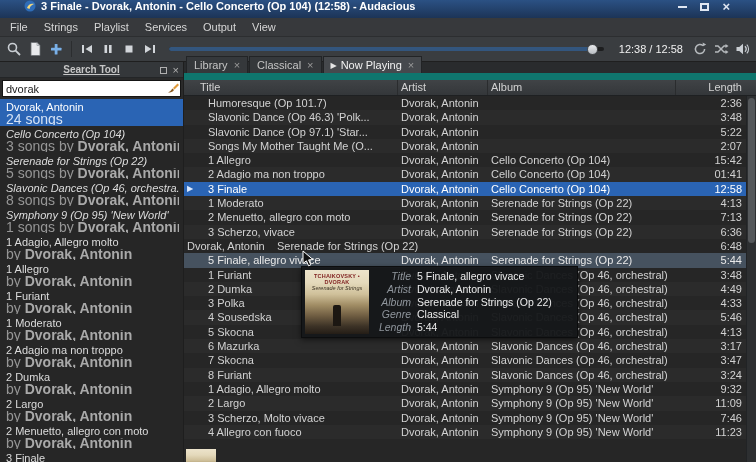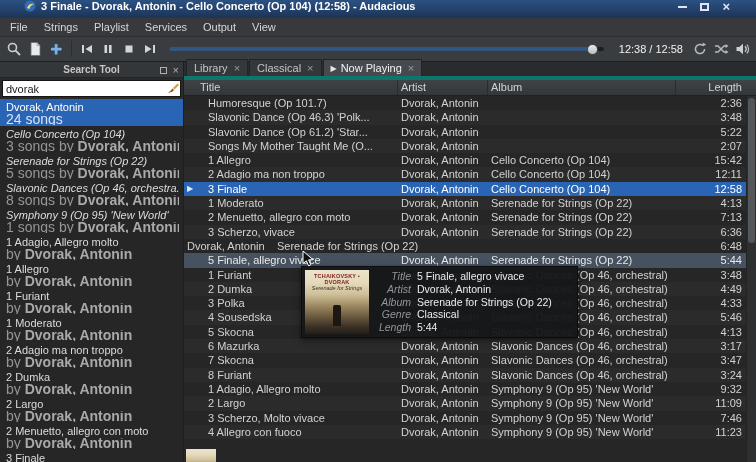--- a/index.html
+++ b/index.html
@@ -29,40 +29,40 @@
   .seek-fill { position:absolute; left:0; top:8px; height:4px; background:#33567e; border-radius:2px; width:0; }
   .seek-handle { position:absolute; top:4.5px; left:0; width:11px; height:11px; border-radius:50%; background:linear-gradient(#e9ebed,#b9bdc2); border:1px solid #4a4d50; }
   .time { color:#f0f0f0; margin:0 6px; white-space:nowrap; flex:0 0 auto; }
 
   
   .content { flex:1; display:flex; min-height:0; }
 
   
   .sidebar { flex:0 0 184px; width:184px; background:#2a2a2a; border-right:1px solid #1e1e1e; display:flex; flex-direction:column; min-height:0; }
   .panel-header { flex:0 0 16px; height:16px; background:#34373a; position:relative; display:flex; align-items:center; justify-content:center; border-bottom:1px solid #232527; }
-  .ph-title { font-size:10px; font-weight:bold; color:#c6c6c6; }
+  .ph-title { font-size:10px; font-weight:bold; color:#c6c6c6;text-decoration:underline; }
   .ph-icons { position:absolute; right:4px; top:0; height:16px; display:flex; align-items:center; gap:6px; color:#b0b0b0; }
   .ph-detach { width:7px; height:7px; border:1px solid #b0b0b0; }
   .ph-close { font-size:11px; line-height:11px; }
   .search-box { margin:2px; flex:0 0 17px; height:17px; background:#ffffff; border:1px solid #151515; display:flex; align-items:center; }
   .search-input { flex:1; min-width:0; border:none; outline:none; background:transparent; font:11px "Liberation Sans", sans-serif; color:#1a1a1a; padding:0 3px; height:25px; }
   .brush { flex:0 0 16px; width:16px; height:15px; display:flex; align-items:center; justify-content:center; }
   .results { flex:1; overflow:hidden; background:#262626; }
   .result { height:27px; padding:2px 4px 0 6px; overflow:hidden; }
   .result .r-title { font-size:11px; line-height:13px; color:#dcdcdc; white-space:nowrap; overflow:hidden; }
   .result .r-sub { font-size:14px; line-height:11px; color:#969696; white-space:nowrap; overflow:hidden; }
   .result .r-sub b { color:#a9a9a9; }
   .result.italic .r-title { font-style:italic; }
   .result.selected { background:#2a64b4; }
   .result.selected .r-title { color:#ffffff; }
   .result.selected .r-sub, .result.selected .r-sub b { color:#d5e3f6; }
 
   
   .main { flex:1; position:relative; display:flex; flex-direction:column; background:#262626; min-width:0; }
-  .tabbar { flex:0 0 18px; height:18px; background:#292b2d; display:flex; align-items:flex-end; padding-left:2px; border-bottom:4px solid #0f766e; }
+  .tabbar { flex:0 0 18px; height:18px; background:#292b2d; display:flex; align-items:flex-end; padding-left:2px; border-bottom:7px solid #0f766e; }
   .tab { height:17px; display:flex; align-items:center; background:#35383b; border:1px solid #222426; border-bottom:none; margin-right:1px; padding:0 7px; color:#c4c4c4; white-space:nowrap; }
   .tab.active { background:#46494d; color:#f2f2f2; }
   .tab .play-ind { display:none; font-size:8px; margin-right:4px; color:#e6e6e6; }
   .tab.playing .play-ind { display:inline; }
   .tab-close { margin-left:6px; color:#9a9a9a; font-size:11px; }
 
   .thead { flex:0 0 16px; height:16px; background:linear-gradient(#404346,#34373a); display:flex; border-bottom:1px solid #1e2022; color:#d2d2d2; }
   .thead > div { line-height:15px; border-right:1px solid #2a2c2e; overflow:hidden; white-space:nowrap; }
   .col-title { width:214px; flex:0 0 214px; padding-left:16px; }
   .col-artist { width:90px; flex:0 0 90px; padding-left:3px; }
@@ -321,42 +321,42 @@
             <div class="c-album"></div>
             <div class="c-length">2:36</div>
           </div>
           <div class="row">
             <div class="c-title"><span>Slavonic Dance (Op 46.3) 'Polk...</span></div>
             <div class="c-artist">Dvorak, Antonin</div>
             <div class="c-album"></div>
             <div class="c-length">3:48</div>
           </div>
           <div class="row">
-            <div class="c-title"><span>Slavonic Dance (Op 61.2) 'Star...</span></div>
+            <div class="c-title"><span>Slavonic Dance (Op 97.1) 'Star...</span></div>
             <div class="c-artist">Dvorak, Antonin</div>
             <div class="c-album"></div>
             <div class="c-length">5:22</div>
           </div>
           <div class="row">
             <div class="c-title"><span>Songs My Mother Taught Me (O...</span></div>
             <div class="c-artist">Dvorak, Antonin</div>
             <div class="c-album"></div>
             <div class="c-length">2:07</div>
           </div>
           <div class="row">
             <div class="c-title"><span>1 Allegro</span></div>
             <div class="c-artist">Dvorak, Antonin</div>
             <div class="c-album">Cello Concerto (Op 104)</div>
             <div class="c-length">15:42</div>
           </div>
           <div class="row">
             <div class="c-title"><span>2 Adagio ma non troppo</span></div>
             <div class="c-artist">Dvorak, Antonin</div>
             <div class="c-album">Cello Concerto (Op 104)</div>
-            <div class="c-length">12:11</div>
+            <div class="c-length">01:41</div>
           </div>
           <div class="row playing">
             <div class="c-title"><span class="ind">▶</span><span>3 Finale</span></div>
             <div class="c-artist">Dvorak, Antonin</div>
             <div class="c-album">Cello Concerto (Op 104)</div>
             <div class="c-length">12:58</div>
           </div>
           <div class="row">
             <div class="c-title"><span>1 Moderato</span></div>
             <div class="c-artist">Dvorak, Antonin</div>

